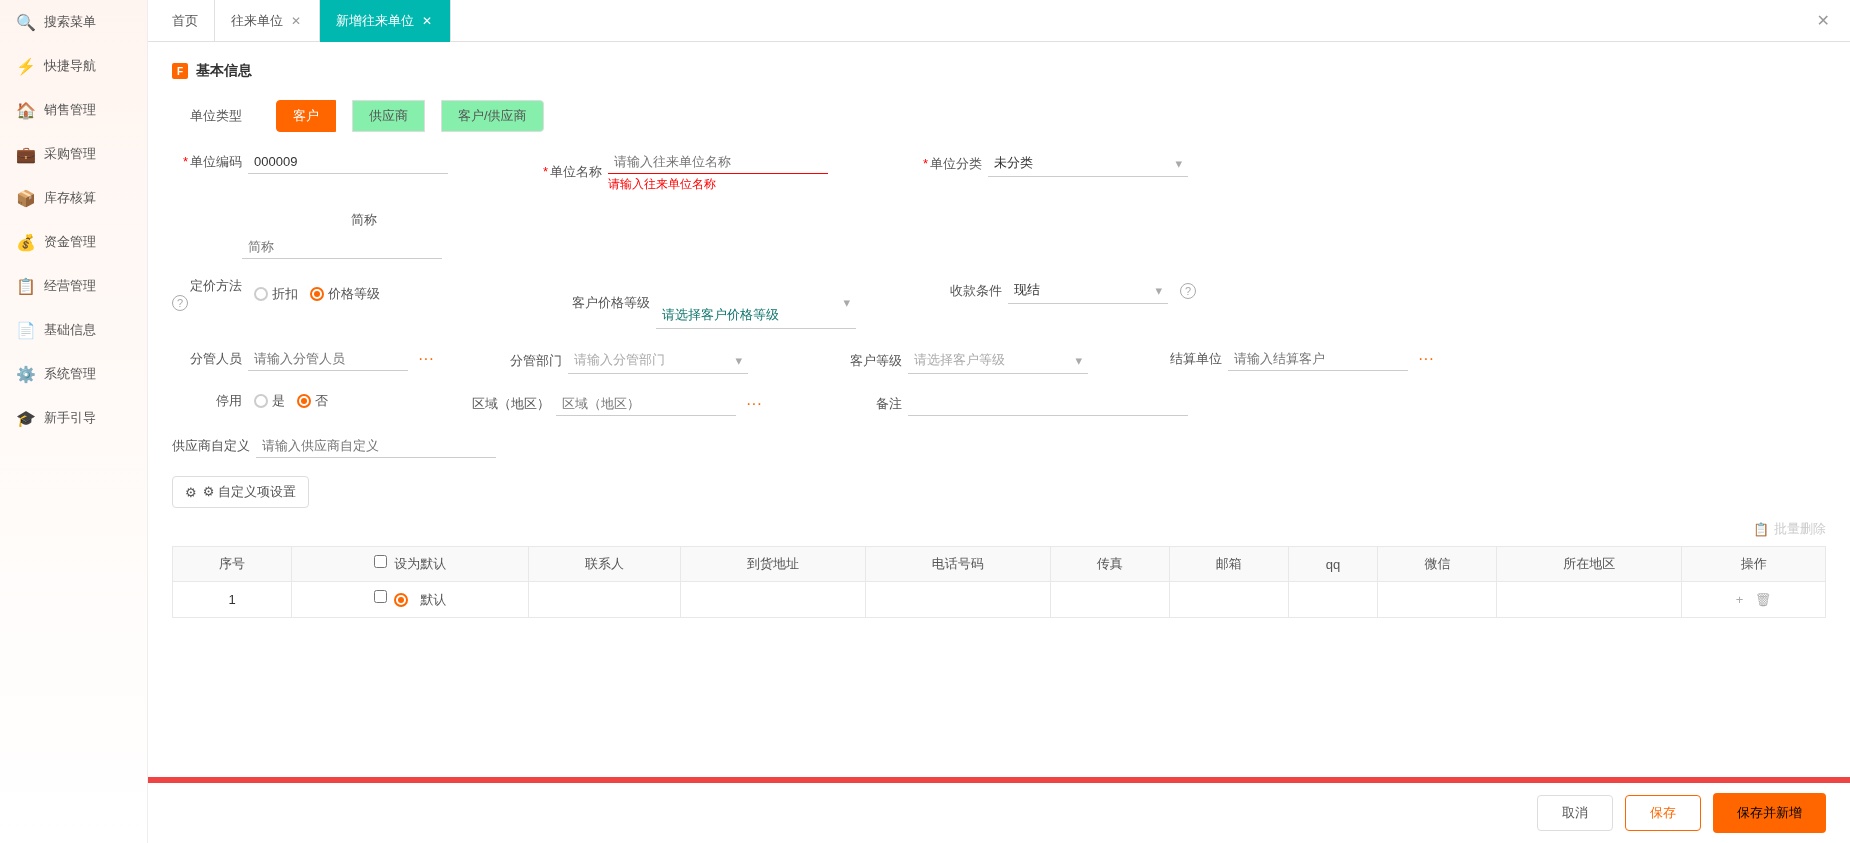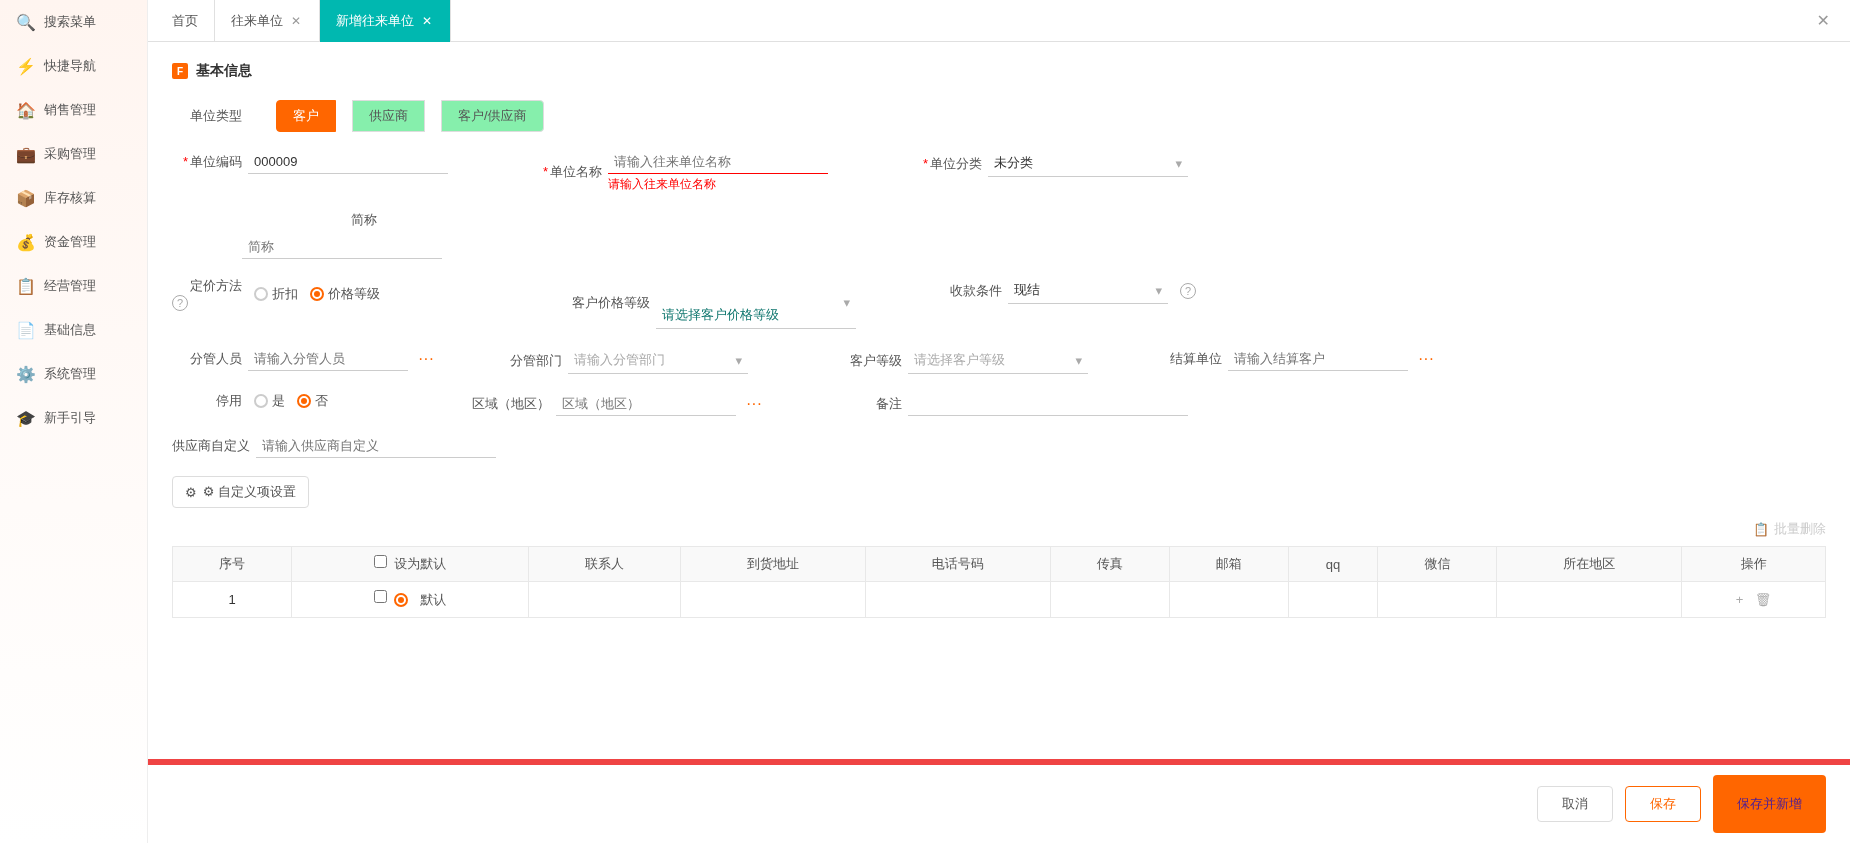--- a/index.html
+++ b/index.html
@@ -303,27 +303,27 @@
       padding: 8px 24px;
       border: none;
       background: #fff;
       border: 1px solid #f60;
       border-radius: 4px;
       cursor: pointer;
       font-size: 13px;
       color: #f60;
     }
     .btn-save-new {
-      padding: 20px 24px;
+      padding: 11px 24px;
       border: none;
       background: #f60;
       border-radius: 4px;
       cursor: pointer;
       font-size: 13px;
-      color: #4c1d95;
+      color: #000000;
     }
 
     .form-input-container {
       display: flex;
       flex-direction: column;
     }
   </style>
 </head>
 <body>
 

